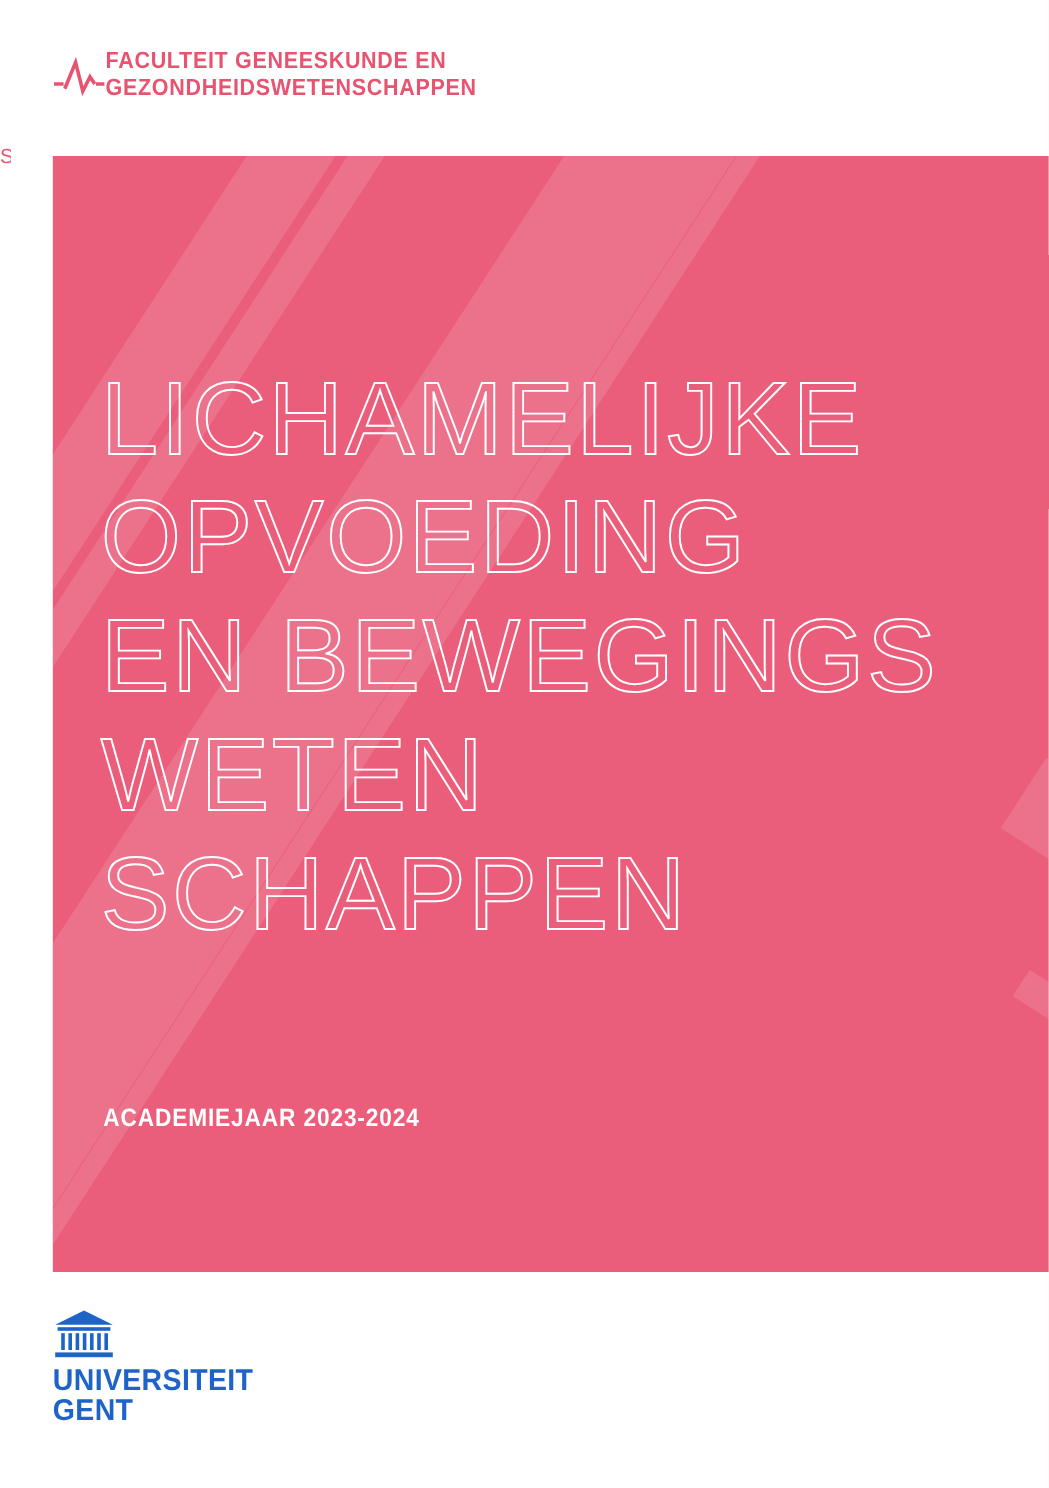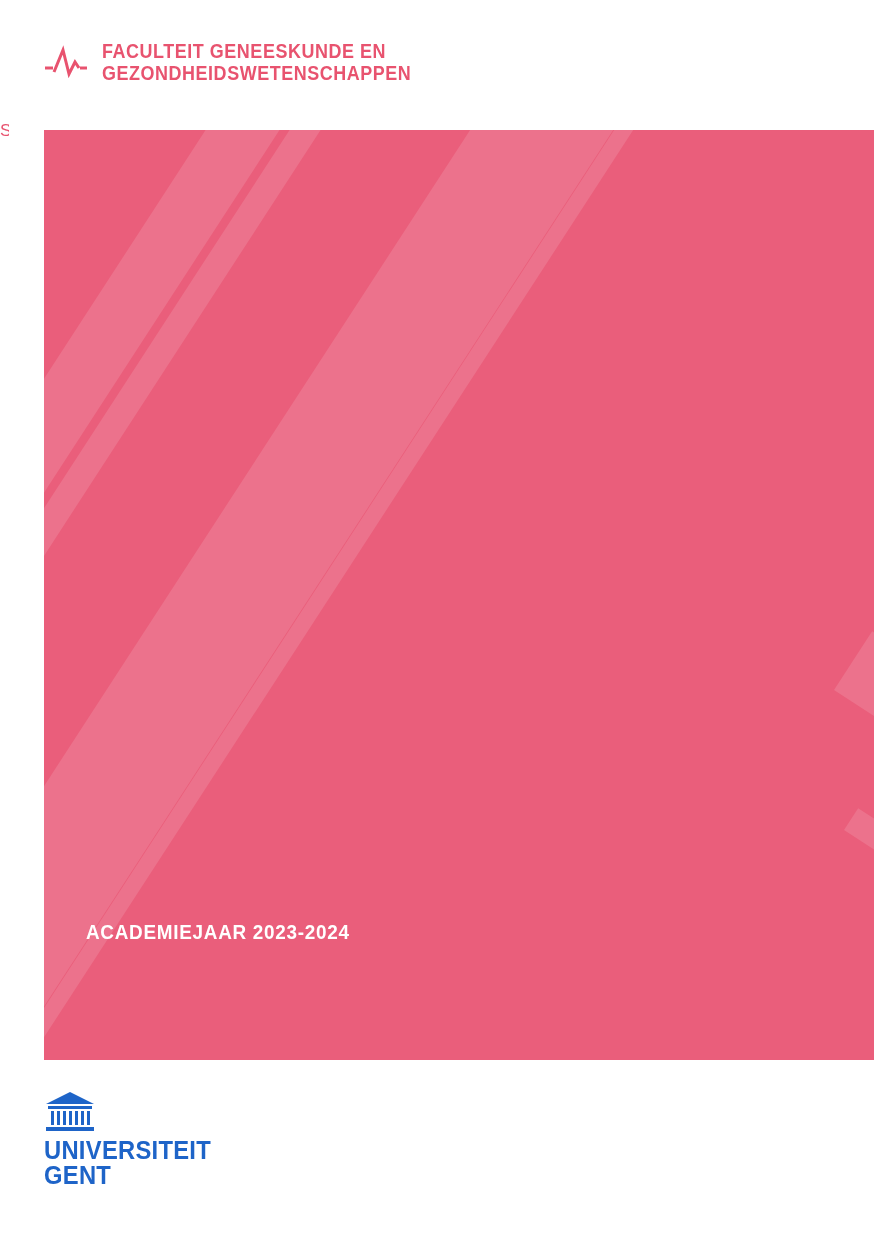--- a/index.html
+++ b/index.html
@@ -15,22 +15,21 @@
     font-family: "Liberation Sans", sans-serif;
     -webkit-font-smoothing: antialiased;
   }
 
   
   .faculty-header {
     position: absolute;
     left: 44px;
     top: 40px;
     display: flex;
-    align-items: flex-start;
-    gap: 14px;
+    align-items: flex-end;
   }
   .faculty-logo {
     width: 44px;
     height: 40px;
     flex: 0 0 auto;
     margin-top: 2px;
   }
   .faculty-title {
     color: #e8536f;
     font-family: "Liberation Sans Narrow", "Liberation Sans", sans-serif;
@@ -195,20 +194,25 @@
 <div class="edge-mark">S</div>
 
 <div class="cover-panel">
   <span class="stripe stripe-a"></span>
   <span class="stripe stripe-b"></span>
   <span class="stripe stripe-c"></span>
   <span class="stripe stripe-d"></span>
   <span class="stripe stripe-e"></span>
   <span class="stripe stripe-f"></span>
 
+  <div class="cover-title">LICHAMELIJKE
+OPVOEDING
+EN BEWEGINGS
+WETEN
+SCHAPPEN</div>
   <div class="cover-subtitle">ACADEMIEJAAR 2023-2024</div>
 </div>
 
 <div class="ugent-logo">
   <span>
     <svg class="ugent-mark" viewBox="0 0 52 42" aria-hidden="true">
       <g fill="#1e64c8">
         <polygon points="26,2 50,14 2,14"></polygon>
         <rect x="4" y="16" width="44" height="3"></rect>
         <rect x="7" y="21" width="3" height="14"></rect>

